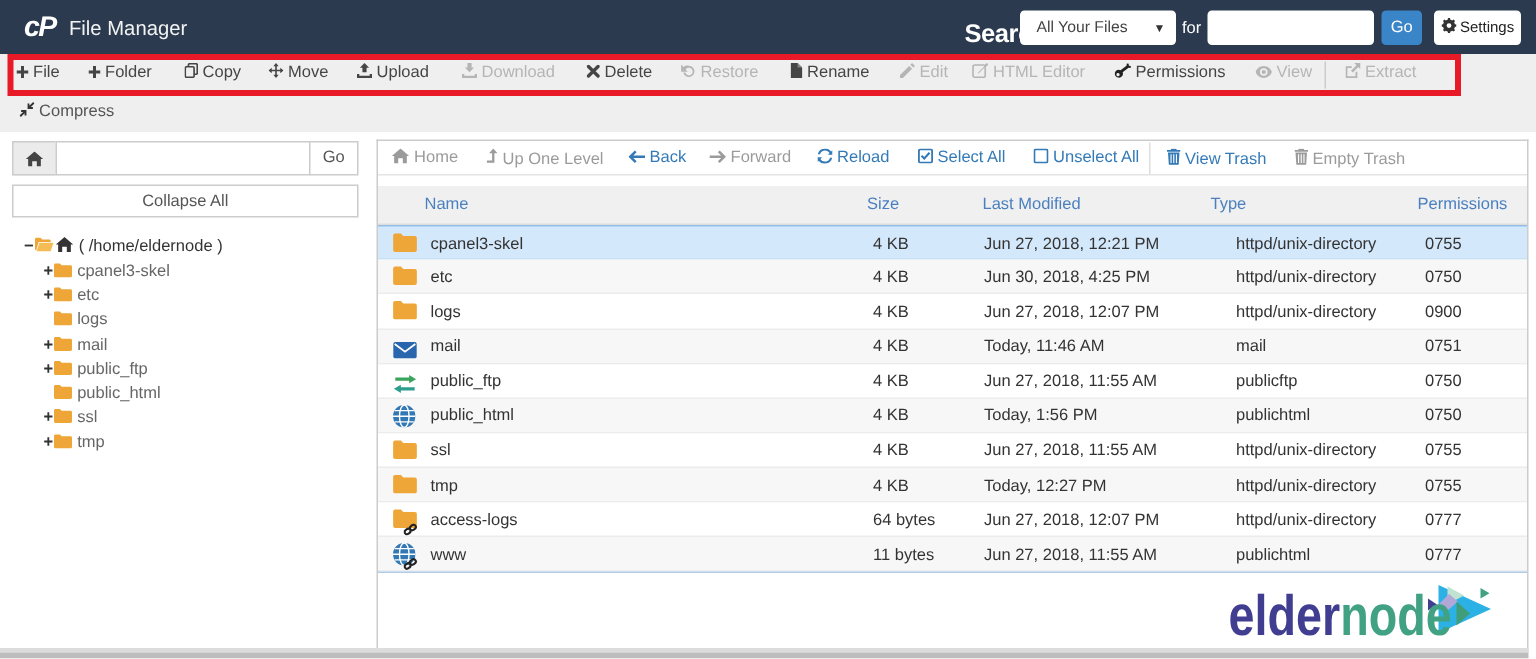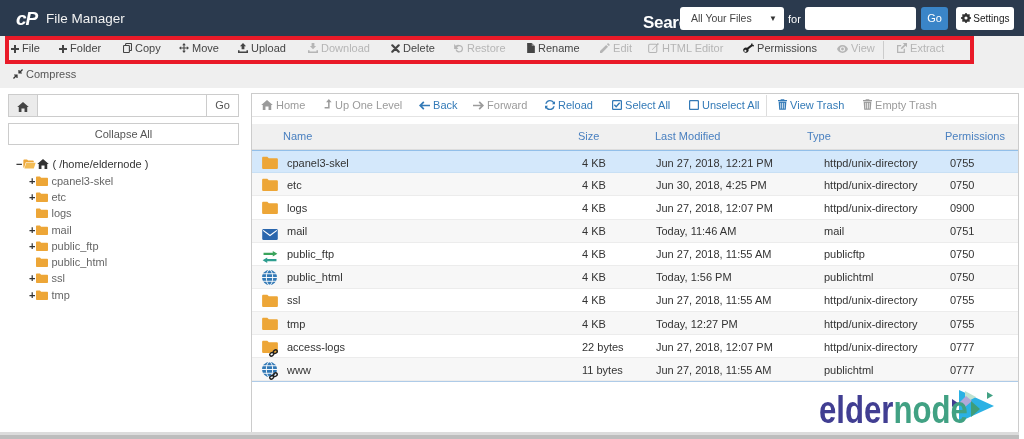--- a/index.html
+++ b/index.html
@@ -288,21 +288,21 @@
   <div class="row odd" style="top:335.2px">
       <span class="ficon"><svg width="16" height="13" viewBox="0 0 17 14" style="">
           <path d="M0 2.2C0 1.4.6.8 1.4.8h4.2l1.6 1.7h8.4c.8 0 1.4.6 1.4 1.4v8.7c0 .8-.6 1.4-1.4 1.4H1.4c-.8 0-1.4-.6-1.4-1.4z" fill="#eda637"></path>
         </svg><svg width="9" height="8" viewBox="0 0 10 9" style="position:absolute;left:7px;top:10px">
           <g fill="none" stroke="#222" stroke-width="1.6">
             <ellipse cx="3" cy="6" rx="2.3" ry="1.8" transform="rotate(-35 3 6)"></ellipse>
             <ellipse cx="7" cy="3" rx="2.3" ry="1.8" transform="rotate(-35 7 3)"></ellipse>
           </g>
         </svg></span>
       <span class="cell c-name">access-logs</span>
-      <span class="cell c-size">22 bytes</span>
+      <span class="cell c-size">64 bytes</span>
       <span class="cell c-mod">Jun 27, 2018, 12:07 PM</span>
       <span class="cell c-type">httpd/unix-directory</span>
       <span class="cell c-perm">0777</span>
     </div>
   <div class="row even" style="top:358.3px">
       <span class="ficon"><svg width="15" height="15" viewBox="0 0 16 16" style="">
           <circle cx="8" cy="8" r="8" fill="#3178b5"></circle>
           <ellipse cx="8" cy="8" rx="3.4" ry="8" fill="none" stroke="#fff" stroke-width="1"></ellipse>
           <path d="M0 8h16M1.2 4h13.6M1.2 12h13.6" stroke="#fff" stroke-width="1"></path>
         </svg><svg width="9" height="8" viewBox="0 0 10 9" style="position:absolute;left:7px;top:10px">

